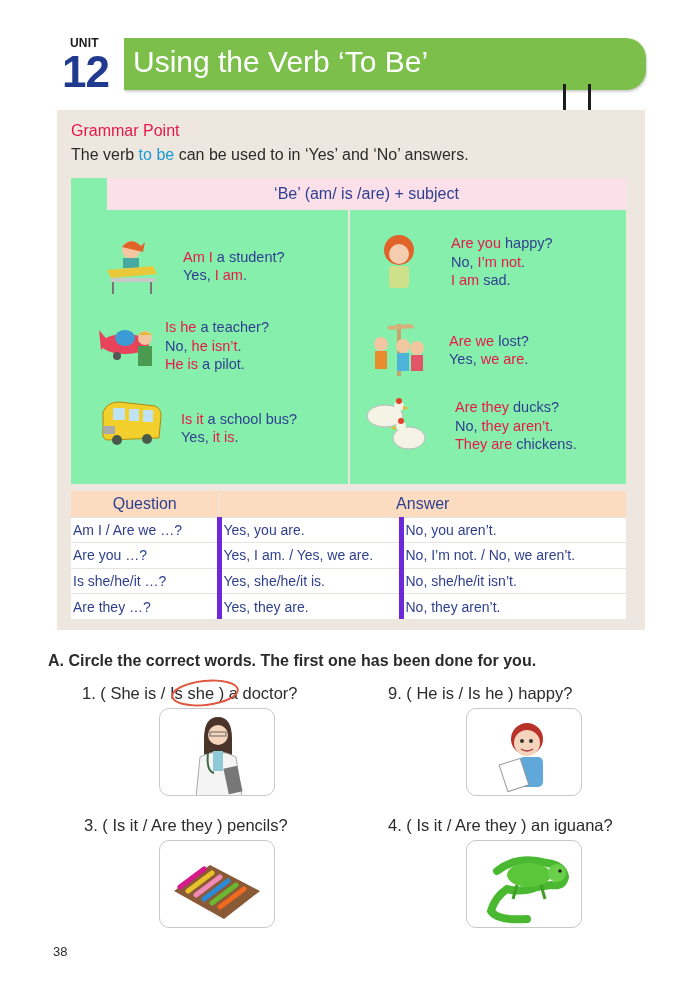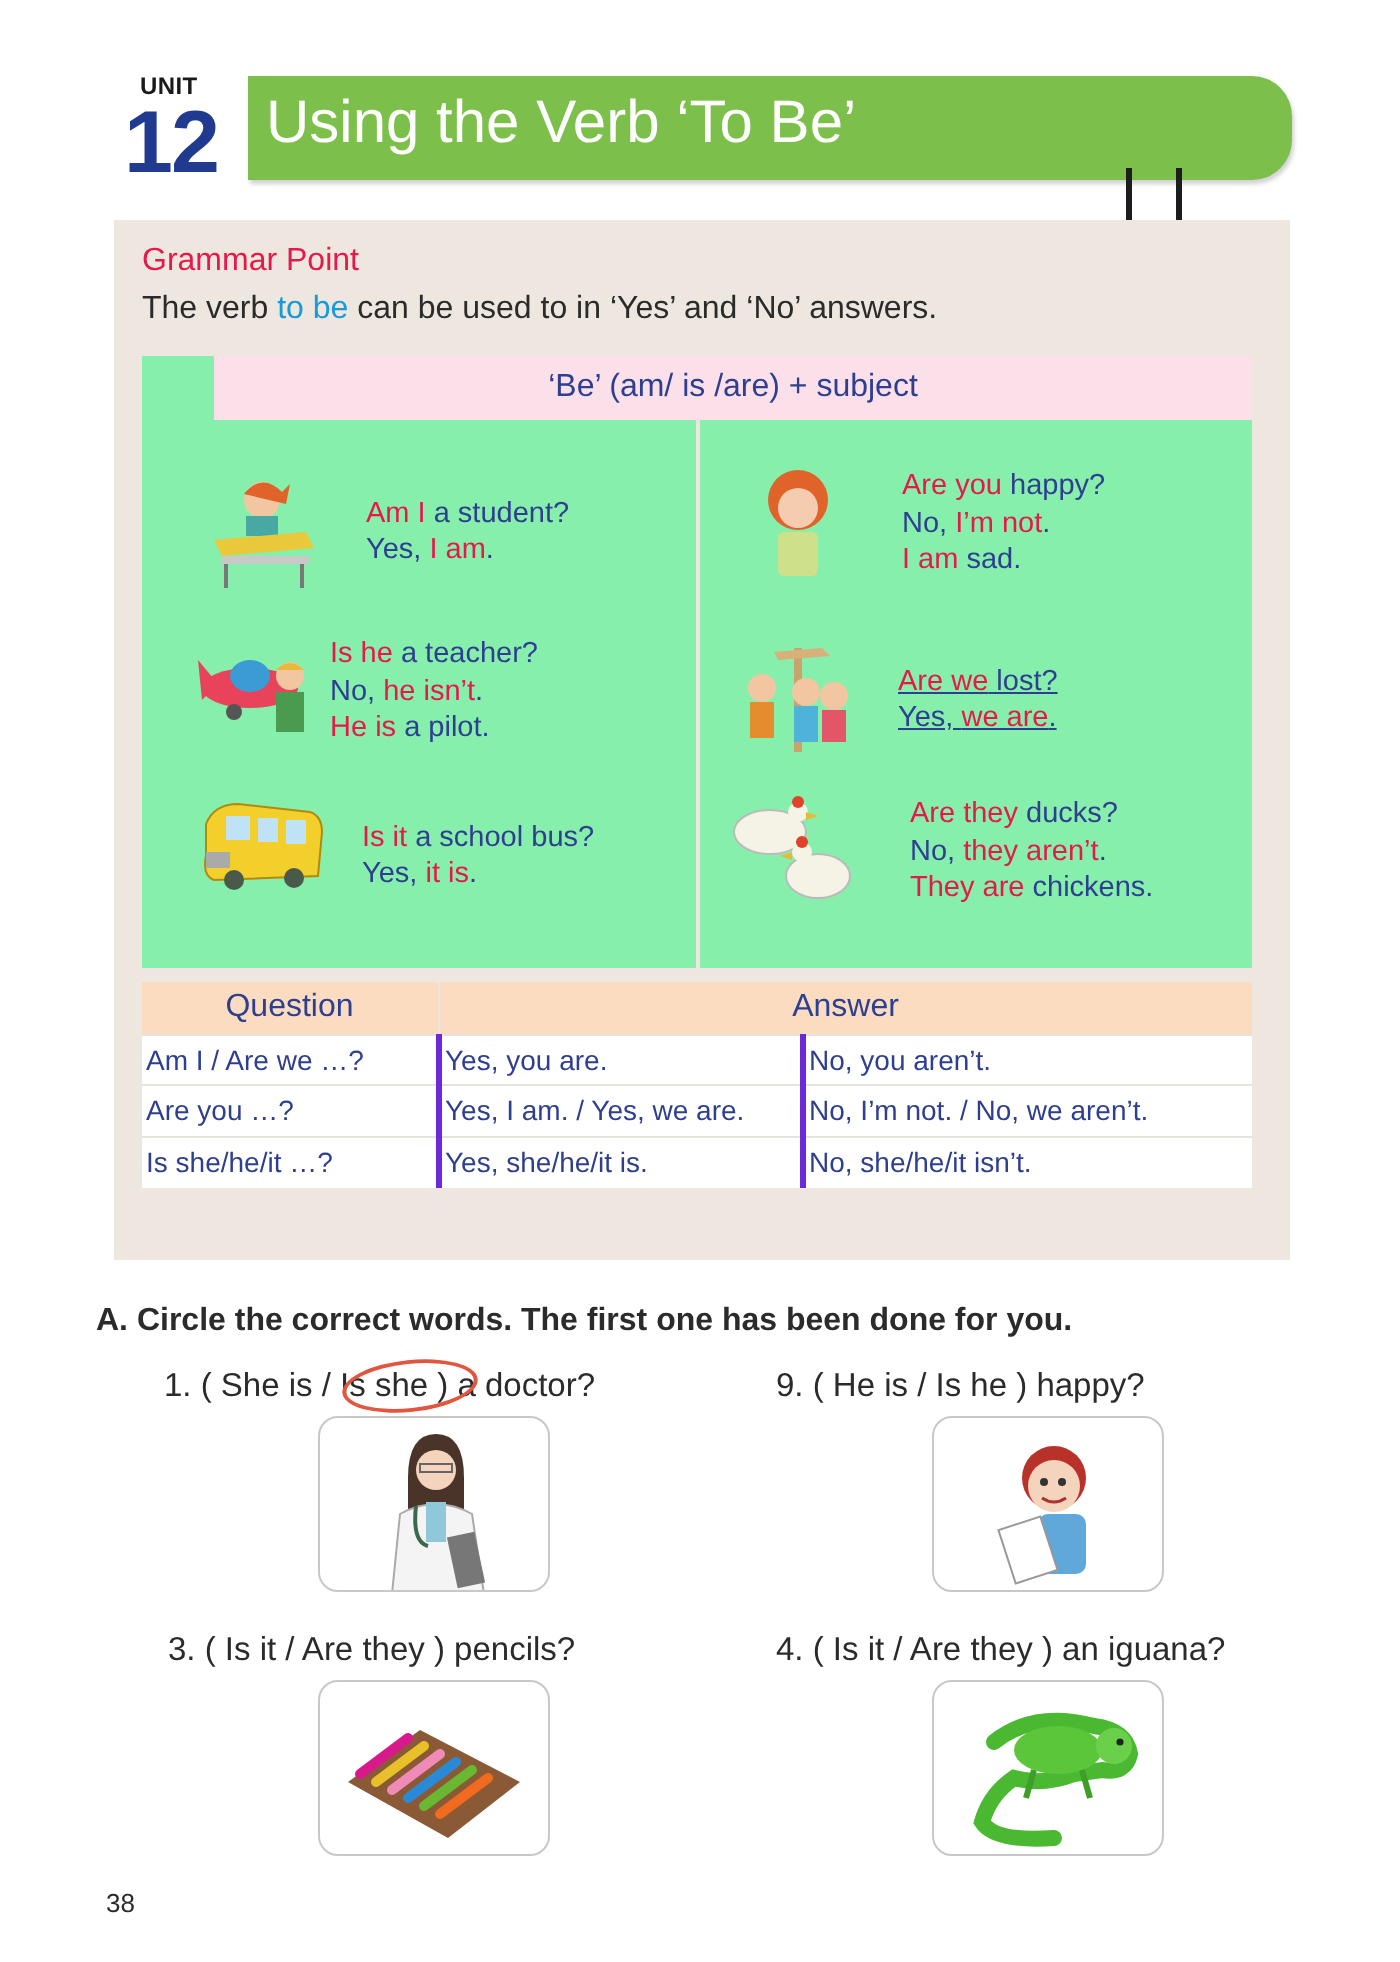--- a/index.html
+++ b/index.html
@@ -22,21 +22,21 @@
   .be-header { height: 32px; background: #fbdfe9; color: #2f3f8f; font-size: 16px; text-align: center; line-height: 32px; }
   .be-divider { position: absolute; left: 277px; top: 32px; width: 2px; height: 274px; background: #ece6de; }
   .example { position: absolute; display: flex; align-items: center; }
   .pic { width: 62px; height: 60px; position: relative; flex: none; }
   .ex-lines { margin-left: 20px; font-size: 14.5px; line-height: 18.5px; color: #2f3f8f; white-space: nowrap; }
   .pk { color: #e6194b; }
   .bl { color: #2f3f8f; }
 
   .qa-table { position: absolute; left: 14px; top: 381px; width: 555px; border-collapse: collapse; background: #ffffff; }
   .qa-table th { background: #fbdcc0; color: #2f3f8f; font-weight: normal; font-size: 16px; height: 26px; border-right: 1px solid #ece6de; }
-  .qa-table td { font-size: 14px; color: #2f3f8f; height: 25.5px; padding-left: 2px; border-top: 1px solid #e6e2dc; border-right: 3px solid #6d28d9; white-space: nowrap; }
+  .qa-table td { font-size: 14px; color: #2f3f8f; height: 25.5px; padding-left: 2px; border-top: 1px solid #e6e2dc; border-right: 5px solid #6d28d9; white-space: nowrap; }
   .qa-table td:last-child, .qa-table th:last-child { border-right: none; }
 
   .ex-title { position: absolute; left: 48px; top: 652px; font-size: 16px; font-weight: bold; color: #2b2b2b; white-space: nowrap; }
   .item { position: absolute; font-size: 16.5px; color: #2b2b2b; white-space: nowrap; }
   .circle-mark { position: absolute; left: 171px; top: 680px; width: 68px; height: 26px; border: 2px solid #e0563e; border-radius: 50%; transform: rotate(-6deg); }
   .img-card { position: absolute; width: 116px; height: 88px; border: 1px solid #c8c8c8; border-radius: 10px; background: #ffffff; overflow: hidden; }
   .page-num { position: absolute; left: 53px; top: 944px; font-size: 13px; color: #2b2b2b; }
 </style>
 </head>
 <body>
@@ -133,21 +133,21 @@
           <rect x="30" y="4" width="4" height="52" fill="#c9a36b"></rect>
             <polygon points="20,6 44,4 48,8 22,10" fill="#d8b07a"></polygon>
           <circle cx="14" cy="24" r="7" fill="#f2c6a0"></circle>
             <rect x="8" y="31" width="12" height="18" fill="#e58c2f"></rect>
           <circle cx="36" cy="26" r="7" fill="#f2c6a0"></circle>
             <rect x="30" y="33" width="12" height="18" fill="#4fb3d9"></rect>
           <circle cx="50" cy="28" r="7" fill="#f2c6a0"></circle>
             <rect x="44" y="35" width="12" height="16" fill="#e3566a"></rect>
         </svg>
       </div>
-      <div class="ex-lines" style="margin-left:18px;text-decoration:underline;">
+      <div class="ex-lines" style="margin-left:18px;">
         <div><span class="pk">Are we</span><span class="bl"> lost?</span></div>
           <div><span class="bl">Yes, </span><span class="pk">we are</span><span class="bl">.</span></div>
       </div>
     </div>
 
     <div class="example" style="left:292px; top:218px;">
       <div class="pic" style="width:72px;">
         <svg width="72" height="60" viewBox="0 0 72 60">
           <ellipse cx="22" cy="20" rx="18" ry="11" fill="#f5f2e6" stroke="#bbb" stroke-width="1"></ellipse>
             <circle cx="36" cy="10" r="5" fill="#f5f2e6"></circle>
@@ -188,20 +188,25 @@
       <tr>
         <td>Are you …?</td>
         <td>Yes, I am. / Yes, we are.</td>
         <td>No, I’m not. / No, we aren’t.</td>
       </tr>
       <tr>
         <td>Is she/he/it …?</td>
         <td>Yes, she/he/it is.</td>
         <td>No, she/he/it isn’t.</td>
       </tr>
+      <tr>
+        <td>Are they …?</td>
+        <td>Yes, they are.</td>
+        <td>No, they aren’t.</td>
+      </tr>
     </tbody>
   </table>
 </div>
 
 <div class="ex-title">A.  Circle the correct words. The first one has been done for you.</div>
 
 <div class="item" style="left:82px; top:684px;">1.  ( She is / Is she ) a doctor?</div>
 <div class="circle-mark"></div>
 <div class="item" style="left:388px; top:684px;">9.  ( He is / Is he ) happy?</div>
 

